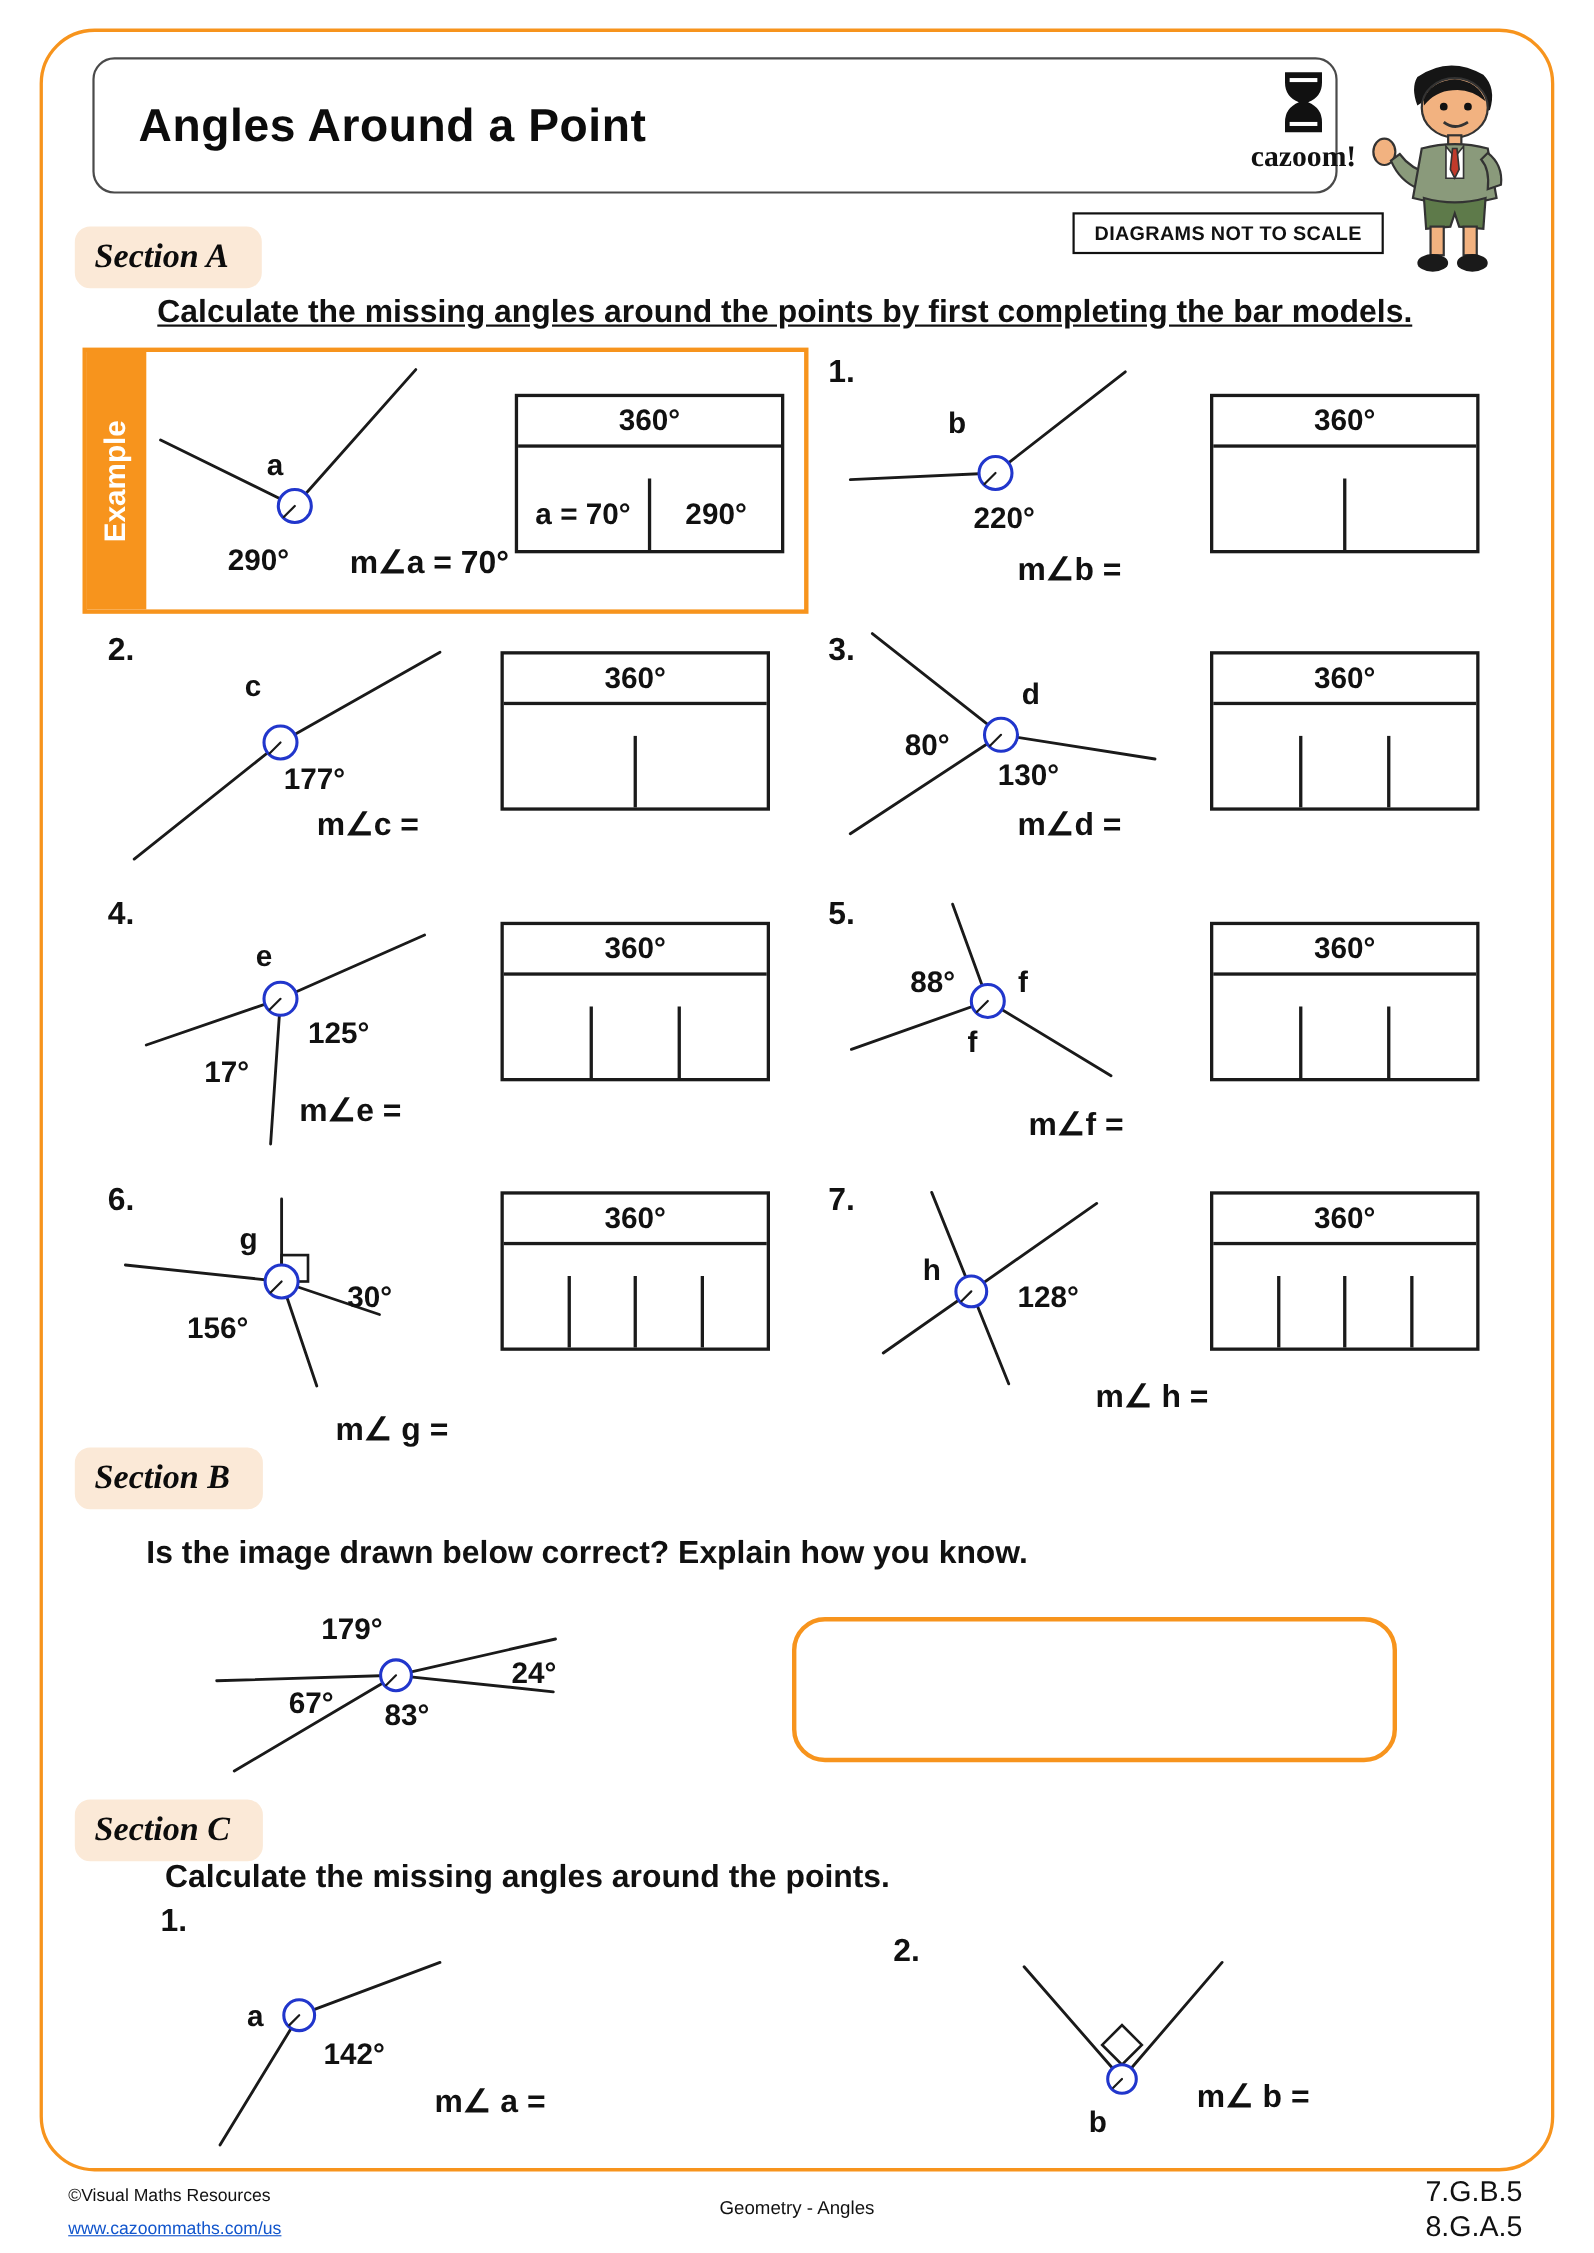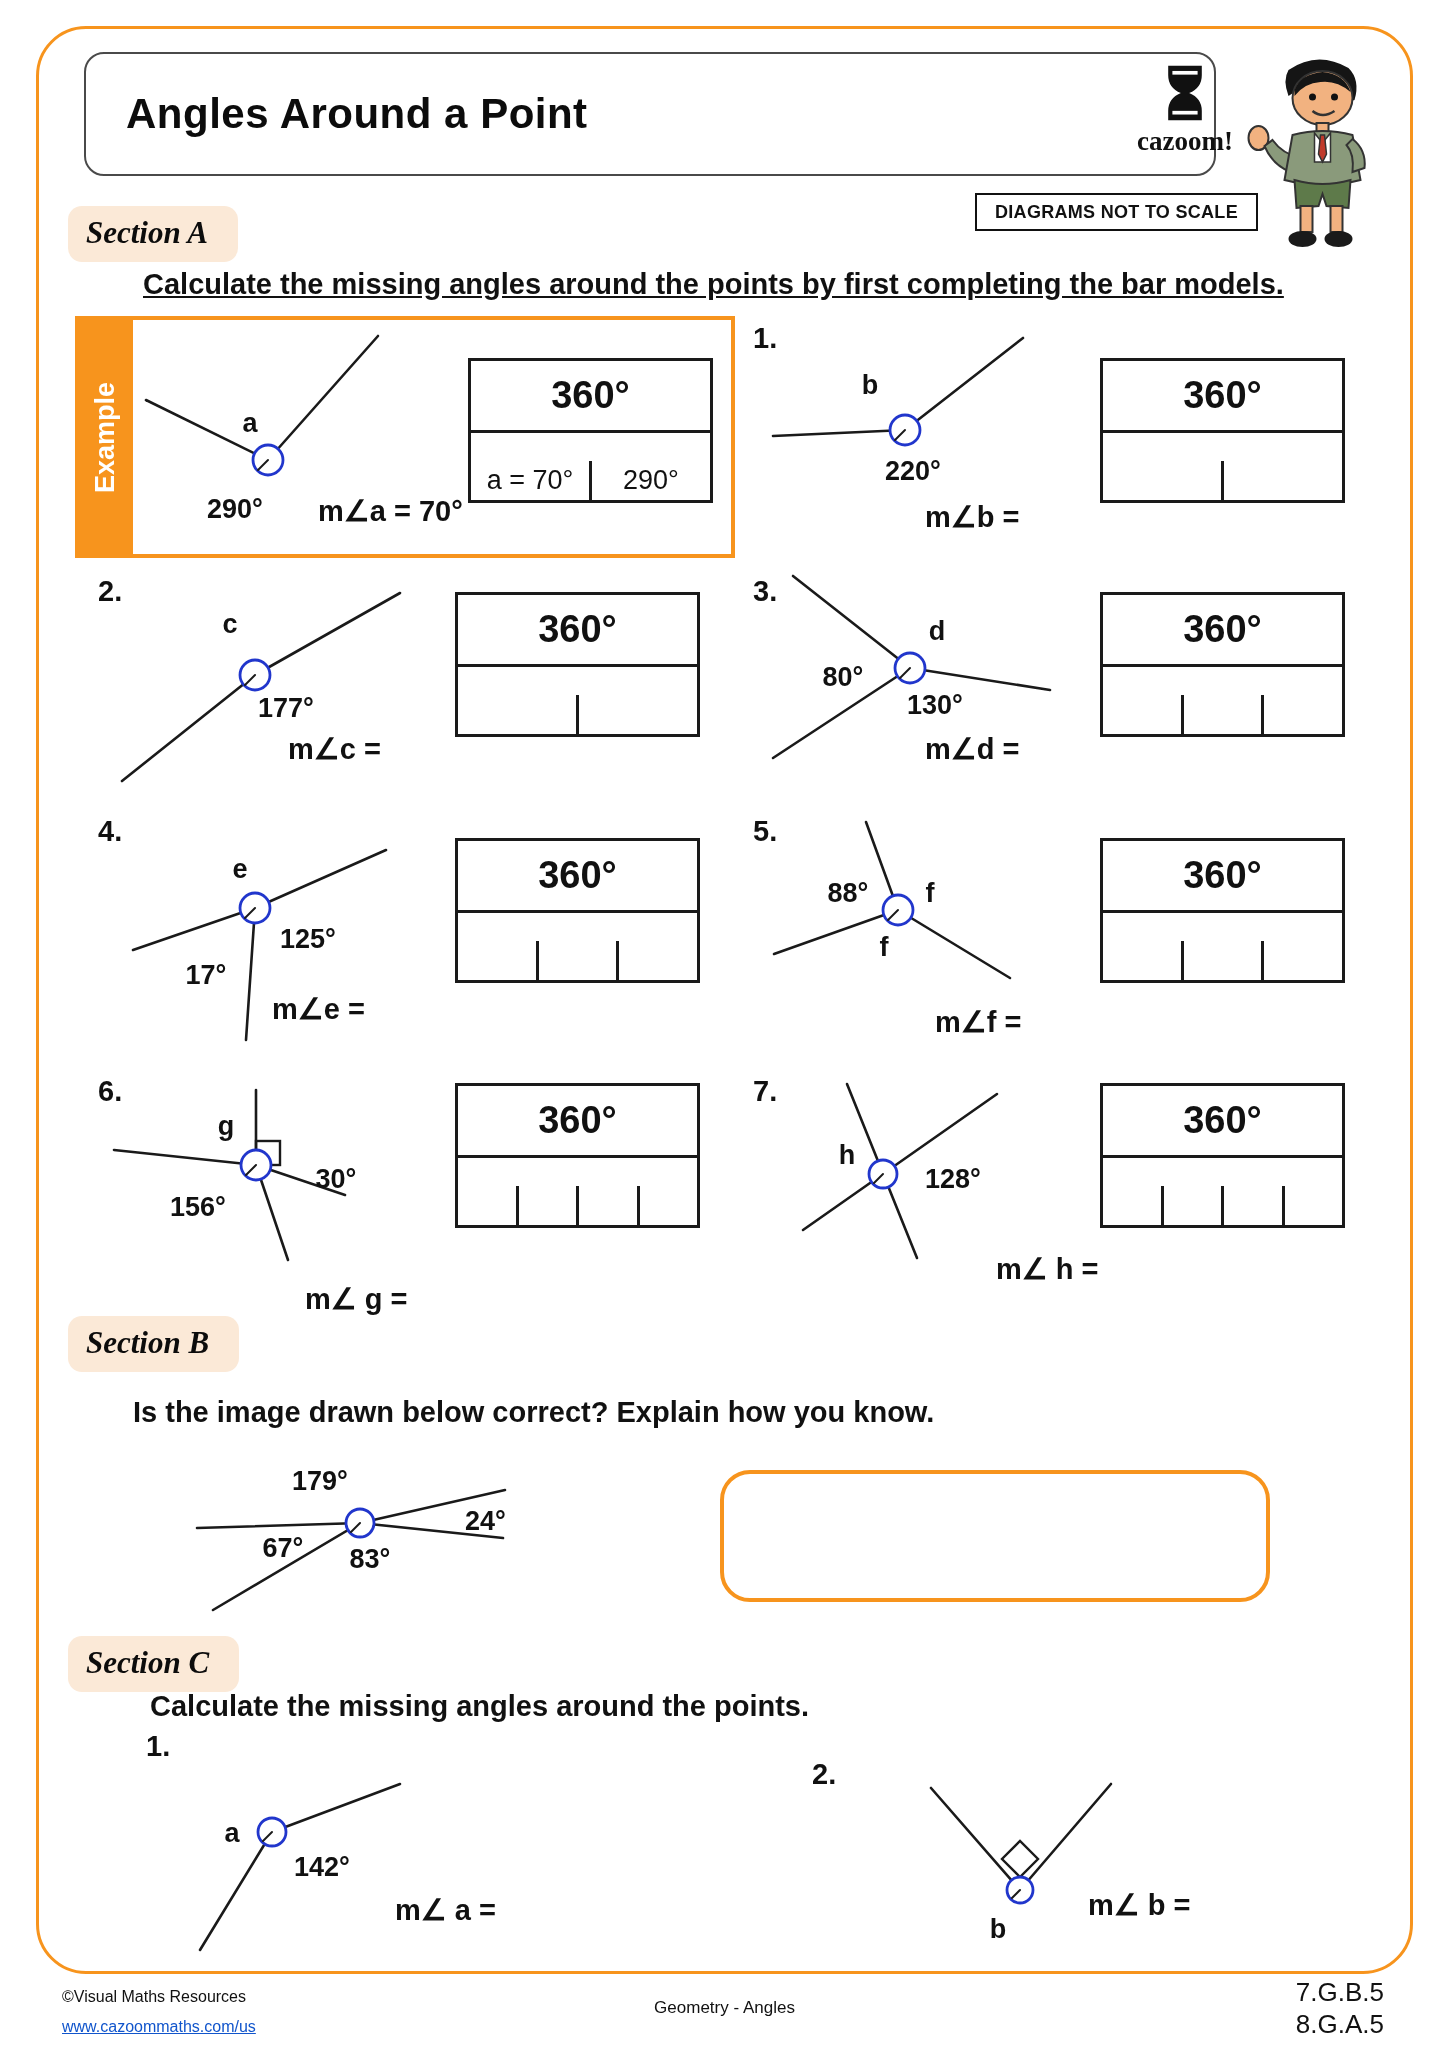--- a/index.html
+++ b/index.html
@@ -57,28 +57,28 @@
   .example-tab span {
     transform:rotate(-90deg); color:#fff; font-weight:bold; font-size:27px; white-space:nowrap;
   }
 
   .bar {
     position:absolute; width:245px; height:145px;
     border:3px solid #1a1a1a; background:#fff;
     display:flex; flex-direction:column;
   }
   .bar-header {
-    height:72px; border-bottom:3px solid #1a1a1a;
+    height:46px; border-bottom:3px solid #1a1a1a;
     display:flex; align-items:center; justify-content:center;
-    font-size:38px; font-weight:bold;
+    font-size:27px; font-weight:bold;
   }
   .bar-cells { flex:1; display:flex; }
   .bar-cell {
     flex:1; display:flex; align-items:center; justify-content:center;
-    font-size:27px; font-weight:normal;margin-top:28px;
+    font-size:27px; font-weight:bold;margin-top:28px;
   }
   .bar-cell + .bar-cell { border-left:3px solid #1a1a1a; }
 
   .diagram { position:absolute; }
   .diagram line, .diagram path.ray { stroke:#1a1a1a; stroke-width:2.6; stroke-linecap:round; }
   .diagram .vertex { fill:#fff; stroke:#2136CC; stroke-width:2.8; }
   .diagram .tick { stroke:#1a1a1a; stroke-width:2; }
   .diagram .ra-mark { fill:none; stroke:#1a1a1a; stroke-width:2.4; }
   .diagram text {
     font-family:"Liberation Sans", sans-serif; font-weight:bold; font-size:27px; fill:#111;

